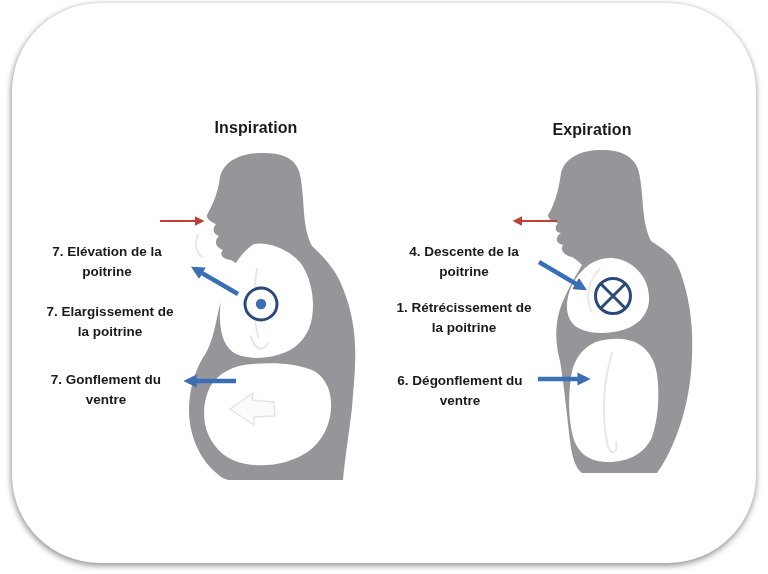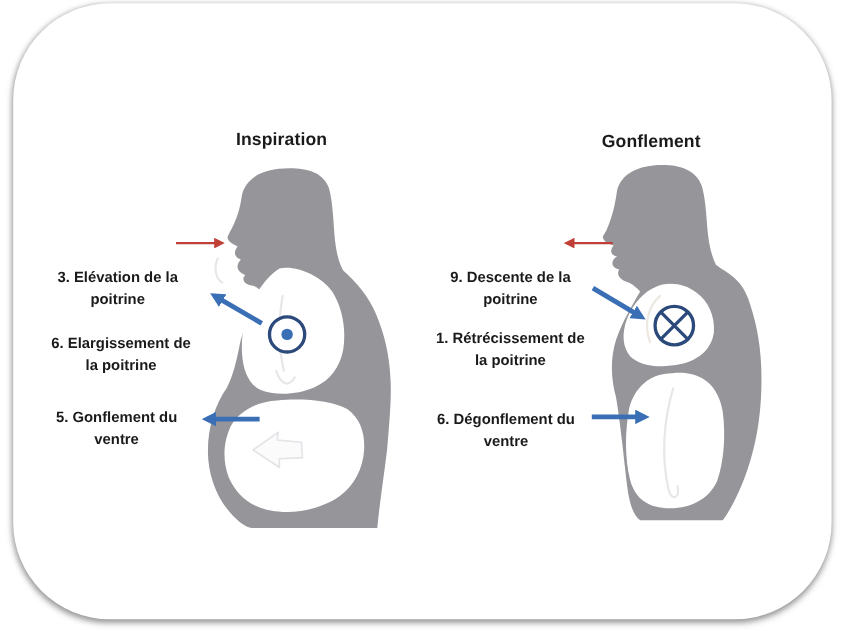--- a/index.html
+++ b/index.html
@@ -171,37 +171,37 @@
         <path class="blue-line" marker-end="url(#ah-blue)" d="M 527,259 L 571,285"></path>
         <path class="blue-line" marker-end="url(#ah-blue)" d="M 526,376 L 574,376"></path>
         <g>
           <circle class="sym-ring" cx="601" cy="293" r="17.5"></circle>
           <path class="sym-x" d="M 589,281 L 613,305 M 613,281 L 589,305"></path>
         </g>
       </g>
     </svg>
 
     <div class="title title-insp">Inspiration</div>
-    <div class="title title-exp">Gonflement</div>
+    <div class="title title-exp">Expiration</div>
 
     <div class="label lab-i3">
-      <div>3. Elévation de la</div>
+      <div>7. Elévation de la</div>
       <div>poitrine</div>
     </div>
     <div class="label lab-i2">
-      <div>6. Elargissement de</div>
+      <div>7. Elargissement de</div>
       <div>la poitrine</div>
     </div>
     <div class="label lab-i1">
-      <div>5. Gonflement du</div>
+      <div>7. Gonflement du</div>
       <div>ventre</div>
     </div>
 
     <div class="label lab-e3">
-      <div>9. Descente de la</div>
+      <div>4. Descente de la</div>
       <div>poitrine</div>
     </div>
     <div class="label lab-e2">
       <div>1. Rétrécissement de</div>
       <div>la poitrine</div>
     </div>
     <div class="label lab-e1">
       <div>6. Dégonflement du</div>
       <div>ventre</div>
     </div>

